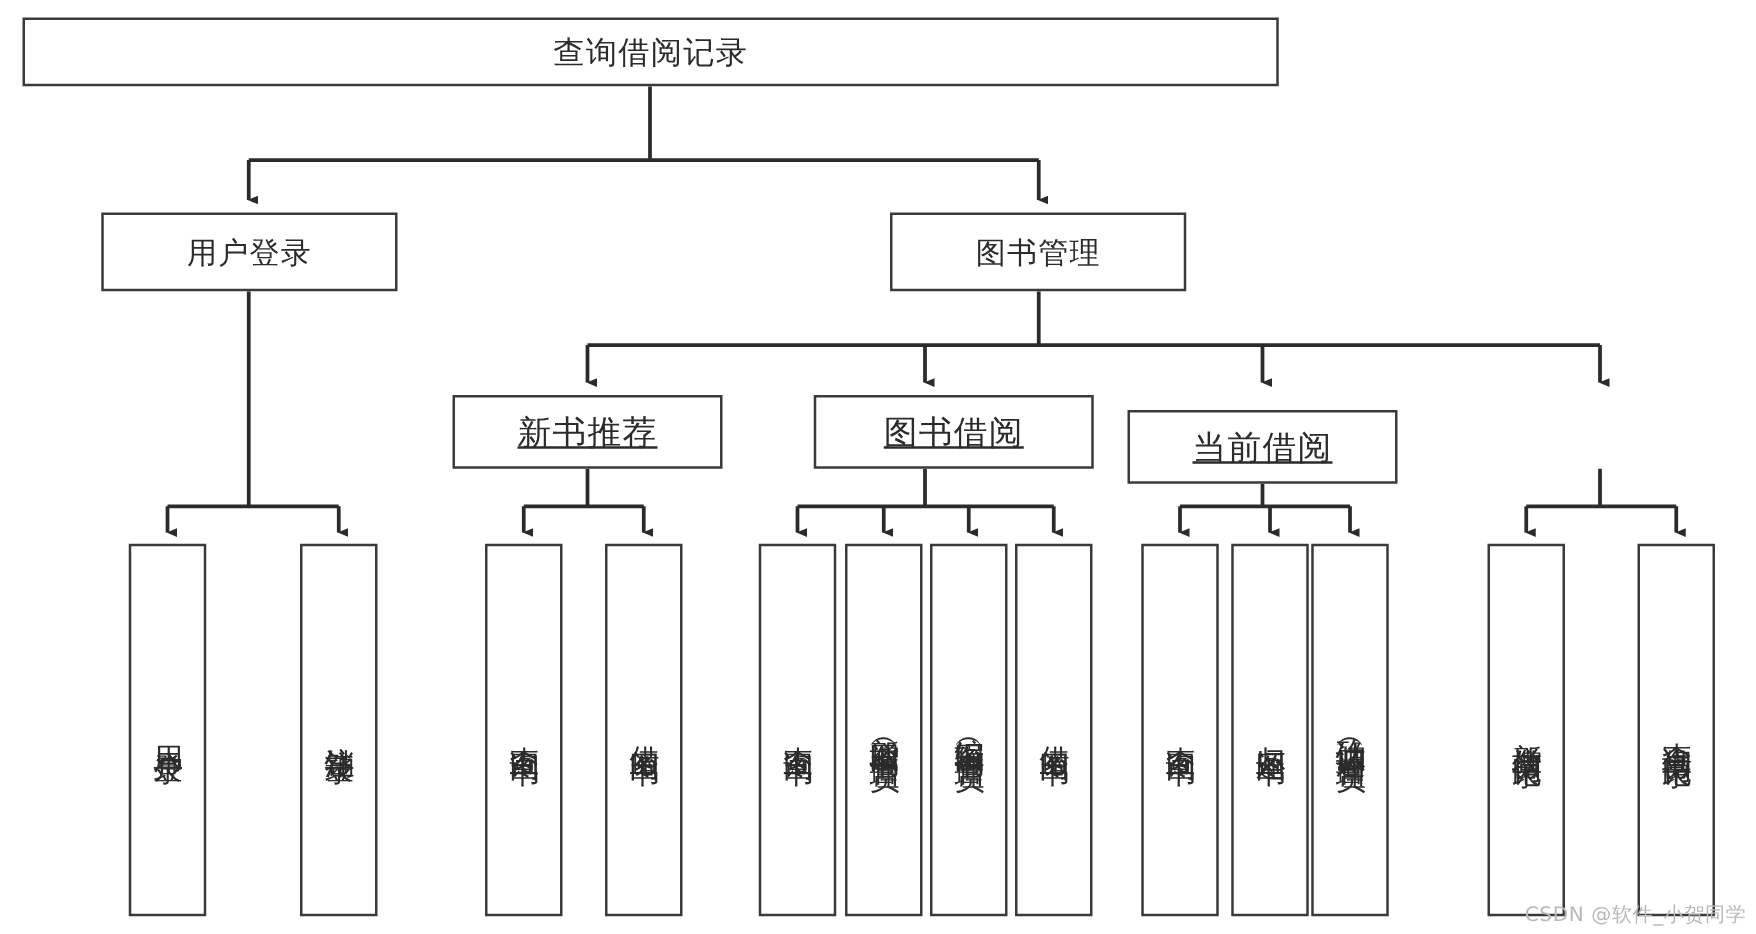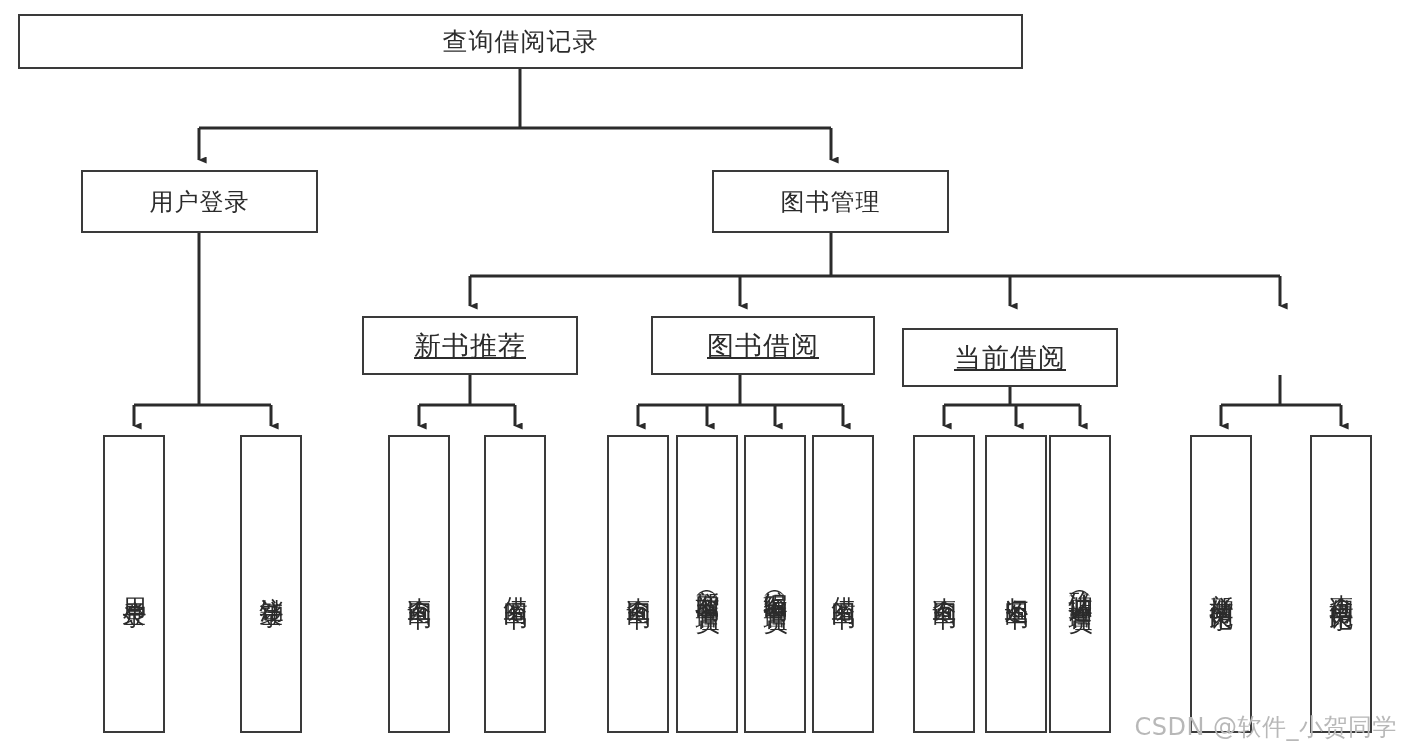--- a/index.html
+++ b/index.html
@@ -63,21 +63,21 @@
     left: 0;
     top: 0;
     width: 1405px;
     height: 747px;
     pointer-events: none;
   }
   .watermark {
     position: absolute;
     right: 8px;
     bottom: 4px;
-    font-size: 24px;
+    font-size: 16px;
     color: #b8b8b8;
     white-space: nowrap;
     letter-spacing: 0.5px;
   }
 </style>
 </head>
 <body>
 
 <div id="diagram-root">
 

